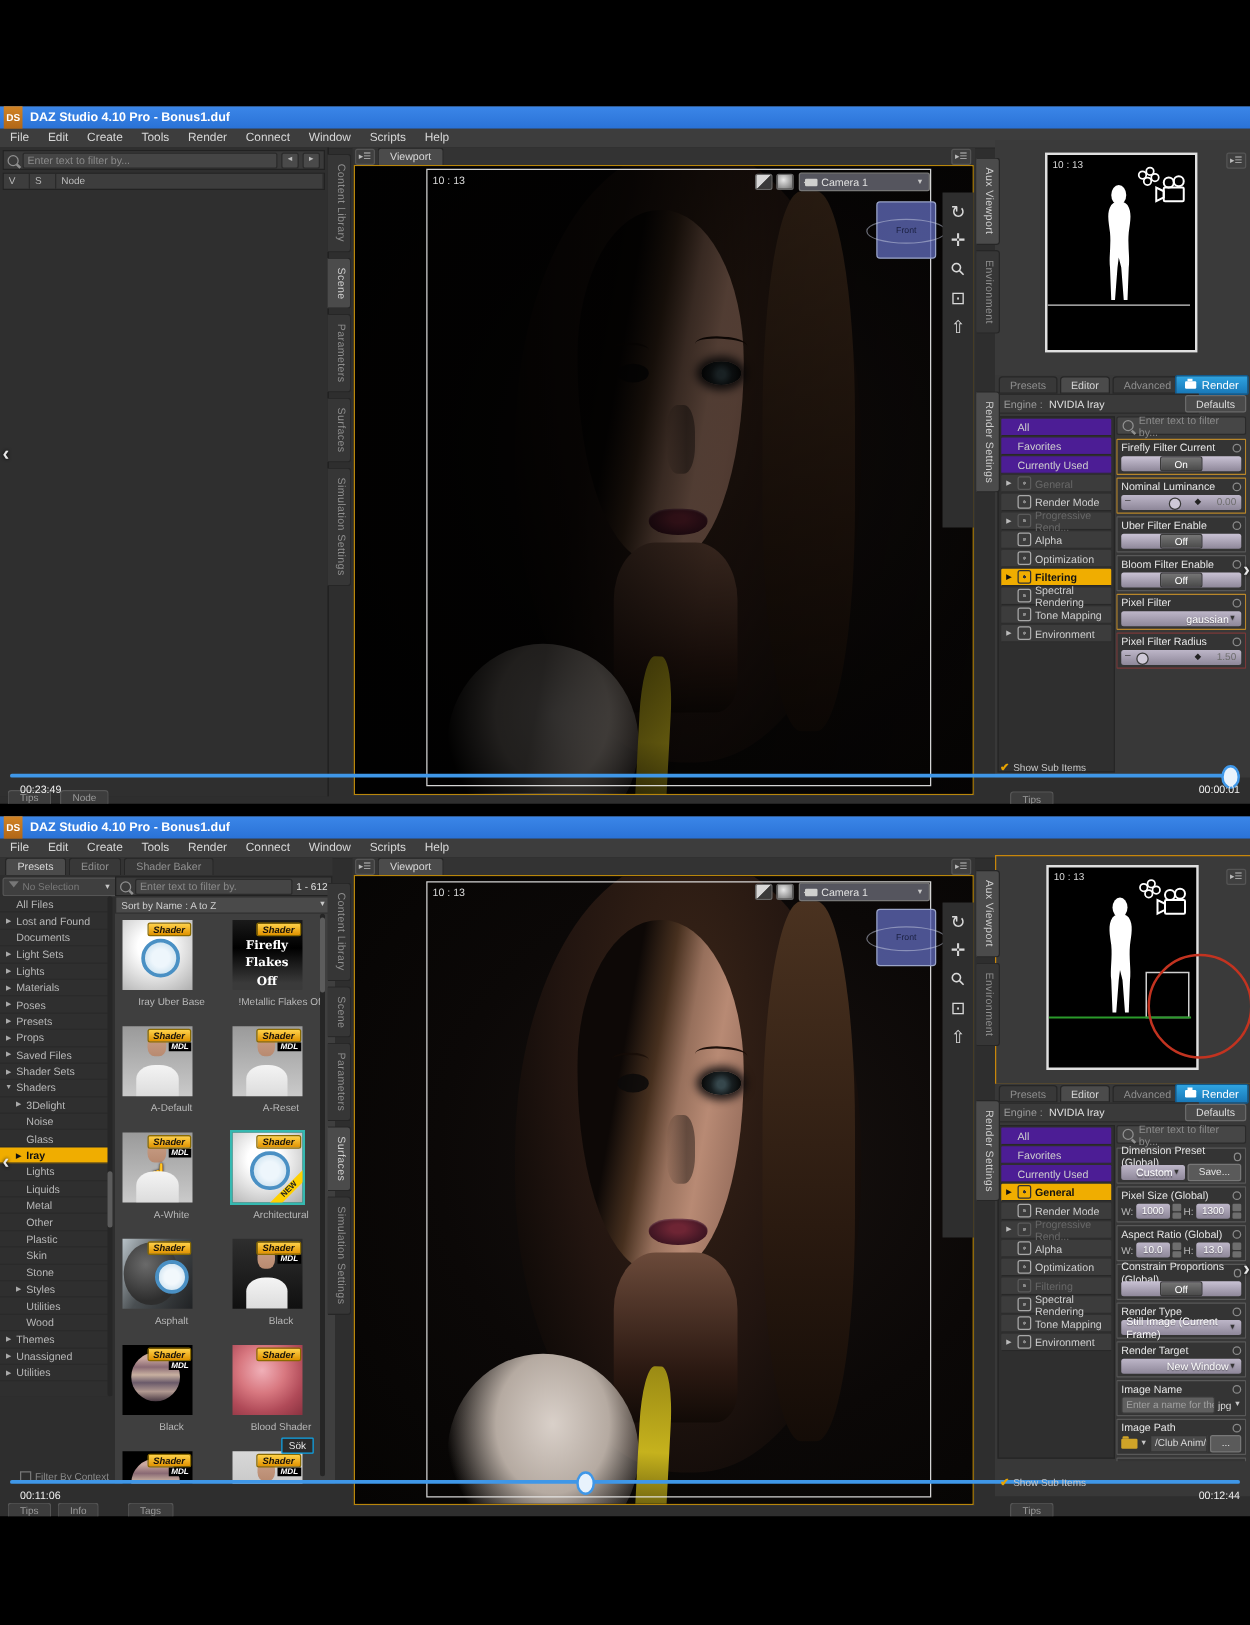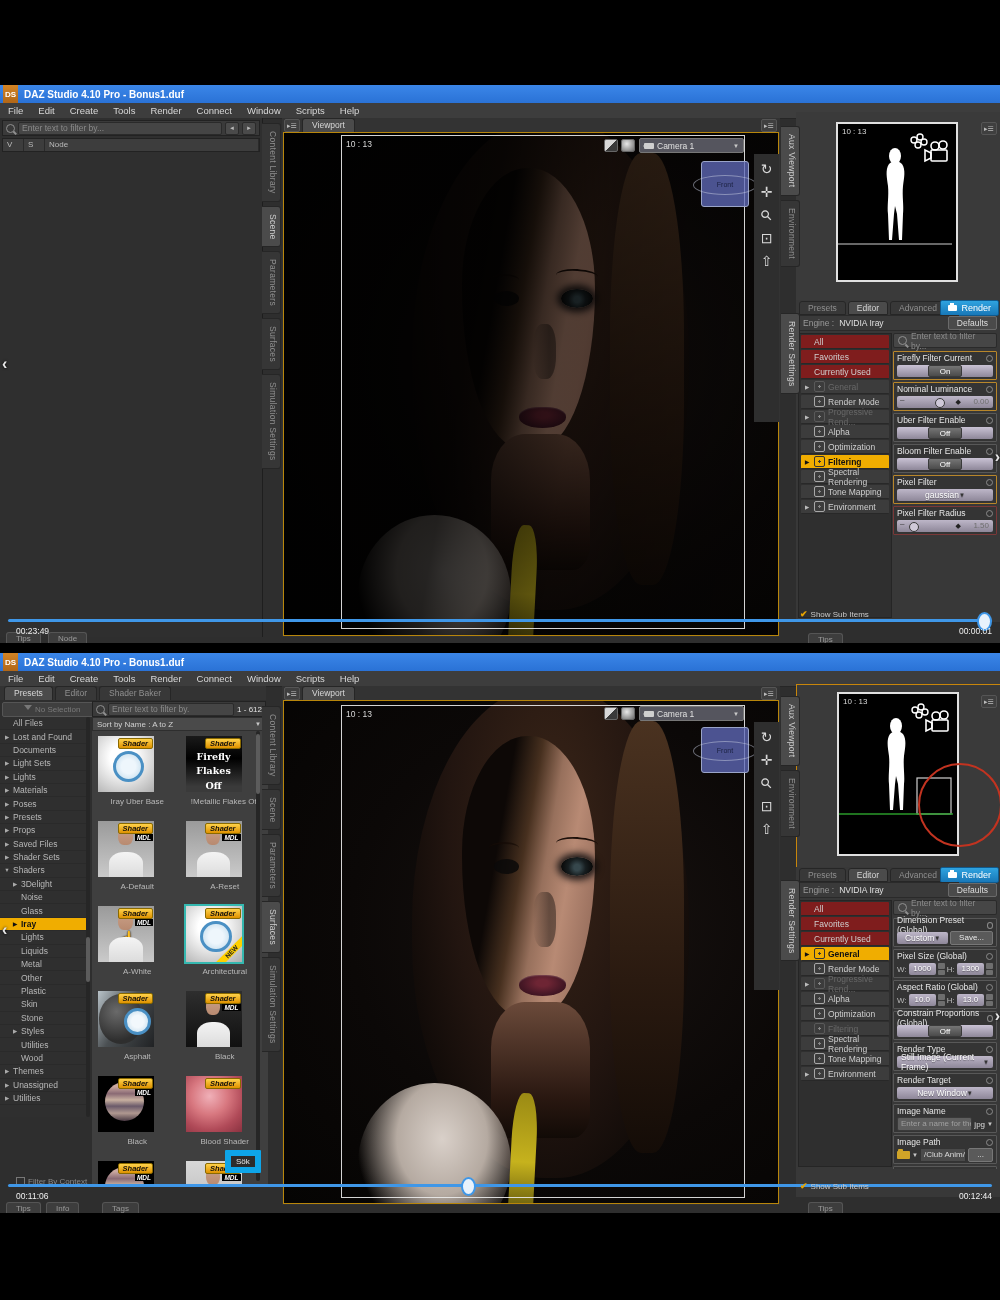--- a/index.html
+++ b/index.html
@@ -88,21 +88,21 @@
   .rbcam{width:9px;height:6px;background:#fff;border-radius:1px;position:relative}
   .rbcam::before{content:"";position:absolute;left:2px;top:-2px;width:4px;height:2px;background:#fff}
   .enginerow{position:absolute;height:14px;background:#3a3a3a;border:1px solid #2a2a2a;display:flex;align-items:center;
     font-size:8.5px;color:#9a9a9a;padding:0 5px;gap:5px}
   .enginerow .val{color:#e0e0e0}
   .defbtn{position:absolute;height:12px;line-height:12px;padding:0 8px;background:#4a4a4a;border:1px solid #6a6a6a;
     border-radius:2px;color:#ddd;font-size:8.5px}
   .catlist{position:absolute;background:#2f2f2f;border:1px solid #252525;overflow:hidden}
   .crow{height:13px;display:flex;align-items:center;font-size:8.5px;color:#cfcfcf;padding-left:4px;gap:3px;
     border-bottom:1px solid #282828;background:#3c3c3c;margin:1px 2px;border-radius:1px}
-  .crow.plain{background:#7f1d1d}
+  .crow.plain{background:#4c1d95}
   .crow .carrow{width:6px;font-size:5.5px;color:#bbb;flex:none}
   .crow .cicon{display:none;width:9px;height:9px;border:1px solid #a8a8a8;border-radius:2px;flex:none;
     background:radial-gradient(circle,#888 18%,transparent 22%)}
   .crow.hasicon .cicon{display:inline-block}
   .crow.dim{color:#686868}
   .crow.dim .cicon{border-color:#5a5a5a}
   .crow.active{background:#f0ad00;color:#111;font-weight:bold}
   .crow.active .carrow{color:#111}
   .crow.active .cicon{border-color:#333;background:radial-gradient(circle,#333 18%,transparent 22%)}
   .props{position:absolute;display:flex;flex-direction:column;gap:2px;overflow:hidden}
@@ -115,21 +115,21 @@
   .pdot{width:5px;height:5px;border:1px solid #8a8a8a;border-radius:50%}
   .tgl{height:12px;border-radius:2px;background:linear-gradient(#c9c2d4,#8e8799);position:relative}
   .tgl .tbtn{position:absolute;left:32%;width:36%;top:0;bottom:0;background:linear-gradient(#757575,#4b4b4b);
     color:#fff;font-size:8px;text-align:center;line-height:12px;border-radius:2px;border:1px solid #3a3a3a;box-sizing:border-box}
   .sld{height:12px;border-radius:2px;background:linear-gradient(#bdb6c8,#8e8799);position:relative;font-size:8px;color:#555}
   .sld .smin{position:absolute;left:3px;top:-1px;color:#333}
   .sld .sdia{position:absolute;right:32px;top:0;color:#222;font-size:7px;line-height:12px}
   .sld .knob{position:absolute;top:2px;width:8px;height:8px;border:1.5px solid #3a3a3a;border-radius:50%;background:#cfc9d8}
   .sld .sval{position:absolute;right:4px;top:0;line-height:12px;color:#6e6e6e}
   .selctl{height:12px;border-radius:2px;background:linear-gradient(#bdb6c8,#8e8799);display:flex;align-items:center;
-    justify-content:center;padding:0 4px;font-size:8.5px;color:#fff;text-shadow:0 1px 1px #0006}
+    justify-content:flex-end;padding:0 4px;font-size:8.5px;color:#fff;text-shadow:0 1px 1px #0006}
   .selctl .caret{color:#333}
   .pairrow{display:flex;align-items:center;gap:2px;height:12px;font-size:8px;color:#bbb}
   .num{flex:1;height:12px;border-radius:2px;background:linear-gradient(#bdb6c8,#8e8799);color:#fff;text-align:center;
     line-height:12px;text-shadow:0 1px 1px #0006}
   .spin{width:7px;height:12px;display:flex;flex-direction:column;gap:1px;flex:none}
   .spin i{flex:1;background:#6e6e6e;border-radius:1px}
   .pbtn{height:12px;line-height:12px;padding:0 8px;background:#5a5a5a;border:1px solid #777;border-radius:2px;color:#e8e8e8;font-size:8px}
   .inptxt{flex:1;height:12px;background:#5f5f5f;border:1px solid #3a3a3a;border-radius:2px;color:#a0a0a0;font-size:8px;
     line-height:12px;padding:0 3px;white-space:nowrap;overflow:hidden}
   .folder{width:13px;height:8px;background:#d0a428;border-radius:1px;position:relative;flex:none}
@@ -138,21 +138,21 @@
     padding:0 3px;white-space:nowrap;overflow:hidden}
   .exttag{font-size:8px;color:#ddd}
   
   .tree{position:absolute;background:#2f2f2f;overflow:hidden}
   .trow{height:12.4px;display:flex;align-items:center;font-size:8.5px;color:#b8b8b8;gap:2px;border-bottom:1px solid #2a2a2a}
   .trow .tarrow{display:inline-block;width:8px;font-size:5.5px;color:#aaa;text-align:center;flex:none}
   .trow.i0{padding-left:3px}.trow.i1{padding-left:11px}
   .trow.active{background:#f0ad00;color:#111;font-weight:bold}
   .trow.active .tarrow{color:#111}
   .filterdd{position:absolute;height:13px;background:#3f3f3f;border:1px solid #555;border-radius:2px;display:flex;
-    align-items:center;gap:3px;padding:0 21px;color:#7a7a7a;font-size:8px}
+    align-items:center;gap:3px;padding:0 4px;color:#7a7a7a;font-size:8px}
   .funnel{width:0;height:0;border:4px solid transparent;border-top:5px solid #777;flex:none}
   .tgrid{position:absolute;display:grid;grid-template-columns:1fr 1fr;column-gap:15px;row-gap:0;overflow:hidden;
     padding:4px 10px 0 6px;background:#3f3f3f}
   .thumb{height:85px;position:relative}
   .timg{position:absolute;left:0;top:1px;width:56px;height:56px;background:#888;overflow:hidden}
   .thumb.sel .timg{outline:2px solid #35b8b0}
   .tlabel{position:absolute;left:-6px;right:-12px;top:62px;text-align:center;font-size:8px;color:#b8b8b8;white-space:nowrap;overflow:hidden}
   .badge{position:absolute;top:2px;right:1px;background:linear-gradient(#ffd24a,#e09200);color:#15100a;font-size:7.5px;
     font-weight:bold;font-style:italic;padding:0 4px;border-radius:2px;border:1px solid #8a6a00}
   .mdl{position:absolute;top:13px;right:1px;background:#000;color:#fff;font-size:6.5px;font-style:italic;font-weight:bold;padding:0 2px}
@@ -179,21 +179,21 @@
   .art-asphalt::after{content:"";position:absolute;left:46%;top:30%;width:38%;height:38%;border-radius:50%;
     border:3px solid #4a90c4;background:radial-gradient(circle,#f2f8fc 40%,#bcd8ea 100%)}
   .art-planet{background:#000}
   .art-planet::before{content:"";position:absolute;left:12%;top:10%;width:70%;height:70%;border-radius:50%;
     background:linear-gradient(#caa8a0 12%,#8a6a74 30%,#c8b0a0 46%,#6a5a6a 62%,#b09890 80%,#4a3a44 100%)}
   .art-blood{background:radial-gradient(circle at 42% 36%,#f0b0b8 0%,#d87880 38%,#b04a58 70%,#8a3240 100%)}
   .sortdd{position:absolute;height:12px;background:#4a4a4a;border:1px solid #2e2e2e;display:flex;align-items:center;
     justify-content:space-between;color:#d0d0d0;font-size:8px;padding:0 4px}
   .scroll{position:absolute;width:4px;background:#262626;border-radius:2px}
   .scroll i{position:absolute;left:0;right:0;background:#5c5c5c;border-radius:2px}
-  .tooltip{position:absolute;background:#2c2c2c;border:6px solid #0ea5e9;color:#e8e8e8;font-size:8px;padding:1px 5px;border-radius:1px}
+  .tooltip{position:absolute;background:#2c2c2c;border:1px solid #0ea5e9;color:#e8e8e8;font-size:8px;padding:1px 5px;border-radius:1px}
   
   .scrub{position:absolute;height:3px;background:#3f97e8;border-radius:2px;z-index:50}
   .scrubknob{position:absolute;width:11px;height:15px;border:2px solid #3f97e8;border-radius:50%;background:#e8f2fc;z-index:51}
   .tstamp{position:absolute;color:#f0f0f0;font-size:8.5px;z-index:51}
   .ssi{position:absolute;display:flex;align-items:center;gap:3px;color:#c8c8c8;font-size:8px;z-index:52}
   .ssi .chk{color:#e8a400;font-size:9px;font-weight:bold}
   .footbtn{position:absolute;height:11px;line-height:11px;padding:0 9px;background:#3d3d3d;border:1px solid #555;
     border-bottom:none;border-radius:3px 3px 0 0;color:#9a9a9a;font-size:8px}
   .fbc{position:absolute;color:#8a8a8a;font-size:8px;display:flex;gap:3px;align-items:center}
   .fbc .box{width:7px;height:7px;border:1px solid #777}

